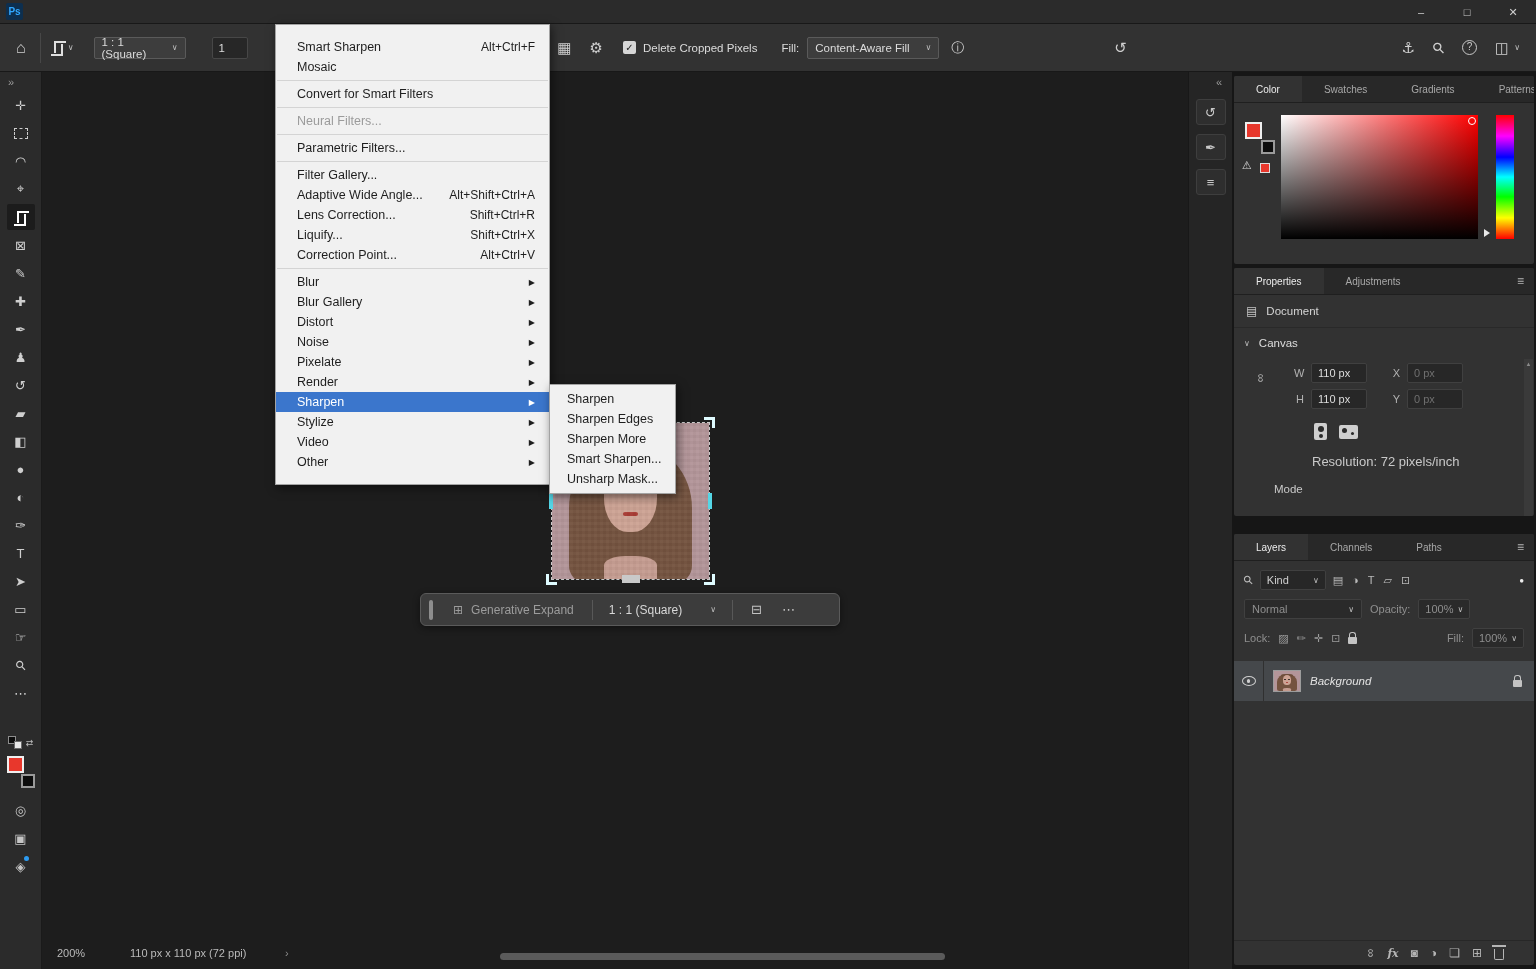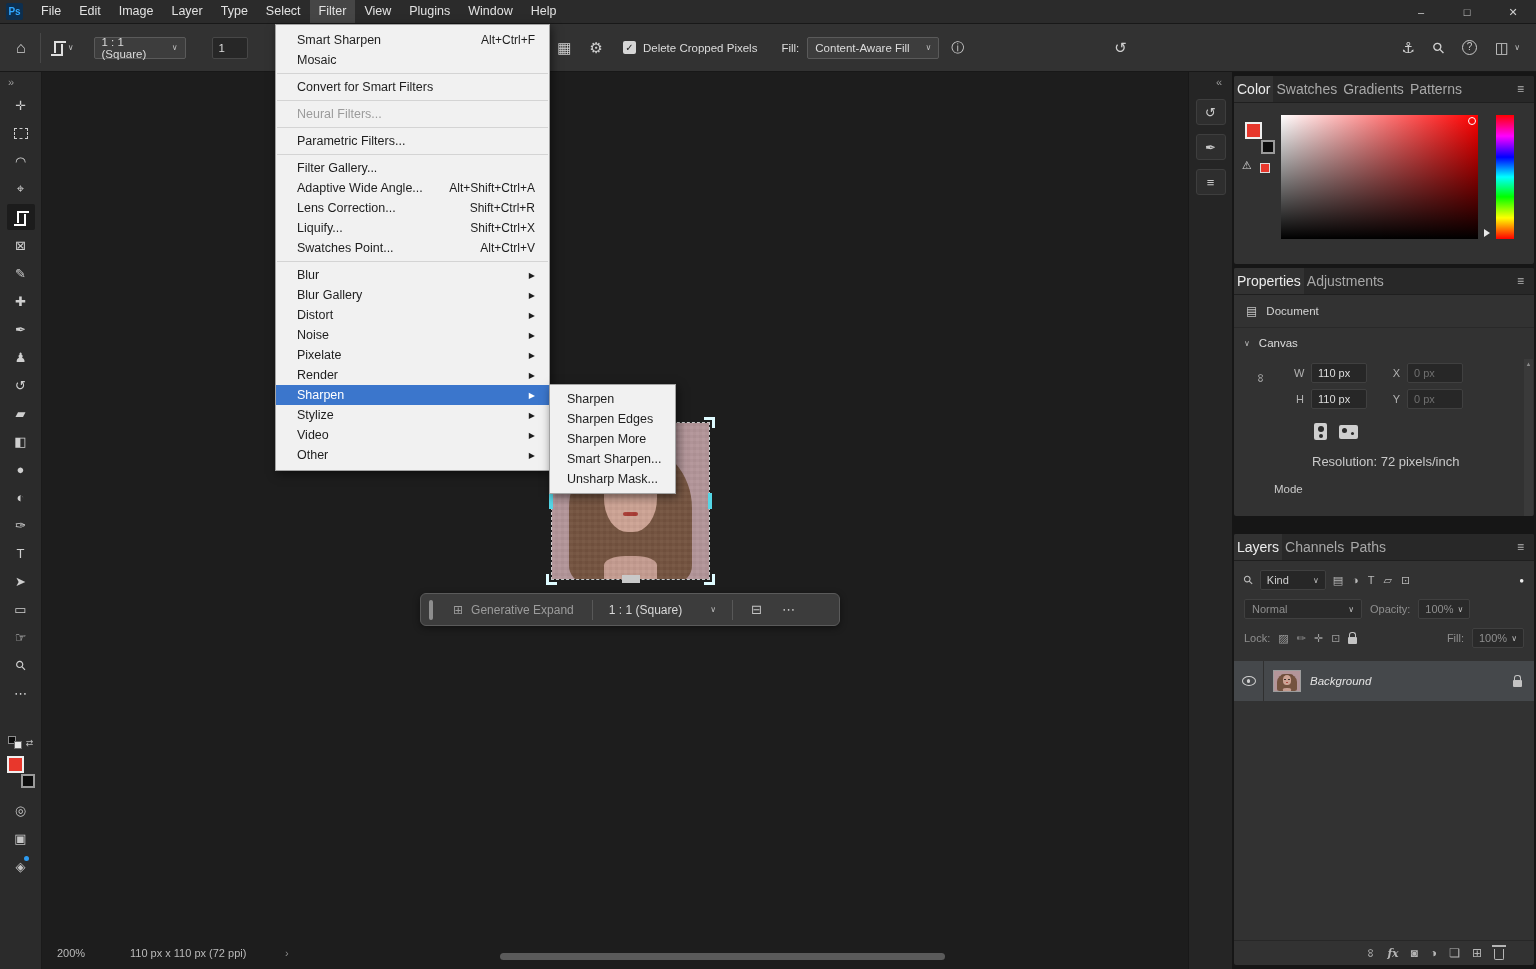--- a/index.html
+++ b/index.html
@@ -48,21 +48,21 @@
   .bgsw{position:absolute;right:2px;bottom:1px;width:14px;height:14px;background:#0d0d0d;border:2px solid #9a9a9a;}
   .fgsw{position:absolute;left:2px;top:1px;width:17px;height:17px;background:#e8372c;border:2px solid #efefef;}
   .ls-bottom{display:flex;flex-direction:column;gap:13px;margin-top:14px;align-items:center;}
   .ls-bottom .glyph{color:#c5c5c5;font-size:13px;}
   .dot-blue{position:relative;}
   .dot-blue::after{content:'';position:absolute;right:-4px;top:-3px;width:5px;height:5px;border-radius:50%;background:#2d9bf0;}
 
   
   .dropdown{position:absolute;background:#f1f1f1;border:1px solid #a3a3a3;box-shadow:2px 3px 9px rgba(0,0,0,.5);z-index:100;}
   .filter-menu{left:275px;top:24px;width:275px;}
-  .menu-list{padding:5px 0;}
+  .menu-list{padding:12px 0;}
   .mi{height:20px;display:flex;align-items:center;padding:0 14px 0 21px;font-size:12.5px;color:#1e1e1e;}
   .mi-right{margin-left:auto;color:#1e1e1e;font-size:12px;}
   .mi-arrow{font-size:8px;}
   .mi.disabled,.mi.disabled .mi-right{color:#9b9b9b;}
   .mi.highlighted{background:#3b76cc;color:#ffffff;}
   .mi.highlighted .mi-right{color:#ffffff;}
   .menu-sep{height:1px;background:#d4d4d4;margin:3px 1px;}
   .submenu{left:549px;top:384px;width:127px;padding:4px 0;}
   .mi.sub{padding:0 10px 0 17px;}
 
@@ -109,21 +109,21 @@
   .cs-icon{width:30px;height:26px;margin-top:9px;color:#c8c8c8;font-size:13px;display:flex;align-items:center;justify-content:center;background:#2e2e2e;border:1px solid #3e3e3e;border-radius:3px;}
 
   
   .rightcol{position:absolute;left:1232px;top:72px;width:304px;height:897px;background:#161616;}
   .panel{position:absolute;left:2px;width:300px;background:#323232;border-radius:2px;overflow:hidden;}
   .panel-color{top:4px;height:188px;}
   .panel-props{top:196px;height:248px;}
   .panel-layers{top:462px;height:431px;}
   .ptabs{height:27px;background:#282828;display:flex;align-items:stretch;border-bottom:1px solid #1f1f1f;}
   .ptab-wrap{display:flex;align-items:stretch;}
-  .ptab{padding:0 3px;display:flex;align-items:center;font-size:14px;color:#a8a8a8;}
+  .ptab{padding:0 22px;display:flex;align-items:center;font-size:10px;color:#a8a8a8;}
   .ptab.active{background:#323232;color:#ececec;}
   .ptab-menu{margin-left:auto;padding:0 10px;color:#b5b5b5;display:flex;align-items:center;font-size:12px;}
 
   
   .color-body{position:relative;height:160px;}
   .cp-fgbg{position:absolute;left:9px;top:12px;width:34px;height:34px;}
   .warn{position:absolute;left:8px;top:56px;font-size:11px;color:#d8d8d8;}
   .warn-chip{position:absolute;left:26px;top:60px;width:10px;height:10px;background:#e8372c;border:1px solid #dddddd;}
   .satsq{position:absolute;left:47px;top:12px;width:197px;height:124px;background:linear-gradient(to top,#000,rgba(0,0,0,0)),linear-gradient(to right,#fff,#f00);}
   .picker-ring{position:absolute;right:2px;top:2px;width:8px;height:8px;border:1.5px solid #fff;border-radius:50%;}
@@ -190,33 +190,20 @@
   [data-name="search-icon"]{display:inline-block;transform:rotate(-45deg);}
   [data-name="zoom-tool"] .glyph{transform:rotate(-45deg);}
 </style>
 </head>
 <body>
 
 <div class="app" data-name="photoshop-app">
 
   <div class="menubar" data-name="menu-bar">
     <div class="ps-logo" data-name="photoshop-logo">Ps</div>
-    <div class="menus" data-name="menubar-items">
-        <span class="menu-item" data-name="menu-file">File</span>
-        <span class="menu-item" data-name="menu-edit">Edit</span>
-        <span class="menu-item" data-name="menu-image">Image</span>
-        <span class="menu-item" data-name="menu-layer">Layer</span>
-        <span class="menu-item" data-name="menu-type">Type</span>
-        <span class="menu-item" data-name="menu-select">Select</span>
-        <span class="menu-item active" data-name="menu-filter">Filter</span>
-        <span class="menu-item" data-name="menu-view">View</span>
-        <span class="menu-item" data-name="menu-plugins">Plugins</span>
-        <span class="menu-item" data-name="menu-window">Window</span>
-        <span class="menu-item" data-name="menu-help">Help</span>
-      </div>
     <div class="win-controls" data-name="window-controls">
         <span class="wc" data-name="minimize-button">–</span>
         <span class="wc" data-name="maximize-button">□</span>
         <span class="wc" data-name="close-button">✕</span>
       </div>
   </div>
 
   <div class="optionsbar" data-name="options-bar">
     <span class="ob-icon" style="margin-left:16px;font-size:16px;" data-name="home-icon">⌂</span>
     <span class="ob-sep" style="margin-left:14px;" data-name="options-divider"></span>
@@ -588,21 +575,21 @@
         </div>
         <div class="mi" data-name="filter-menu-item-lens-correction">
           <span class="mi-label">Lens Correction...</span>
           <span class="mi-right">Shift+Ctrl+R</span>
         </div>
         <div class="mi" data-name="filter-menu-item-liquify">
           <span class="mi-label">Liquify...</span>
           <span class="mi-right">Shift+Ctrl+X</span>
         </div>
         <div class="mi" data-name="filter-menu-item-vanishing-point">
-          <span class="mi-label">Swatches Point...</span>
+          <span class="mi-label">Correction Point...</span>
           <span class="mi-right">Alt+Ctrl+V</span>
         </div>
         <div class="menu-sep" data-name="menu-separator"></div>
         <div class="mi" data-name="filter-menu-item-blur">
           <span class="mi-label">Blur</span>
           <span class="mi-right mi-arrow">▶</span>
         </div>
         <div class="mi" data-name="filter-menu-item-blur-gallery">
           <span class="mi-label">Blur Gallery</span>
           <span class="mi-right mi-arrow">▶</span>

